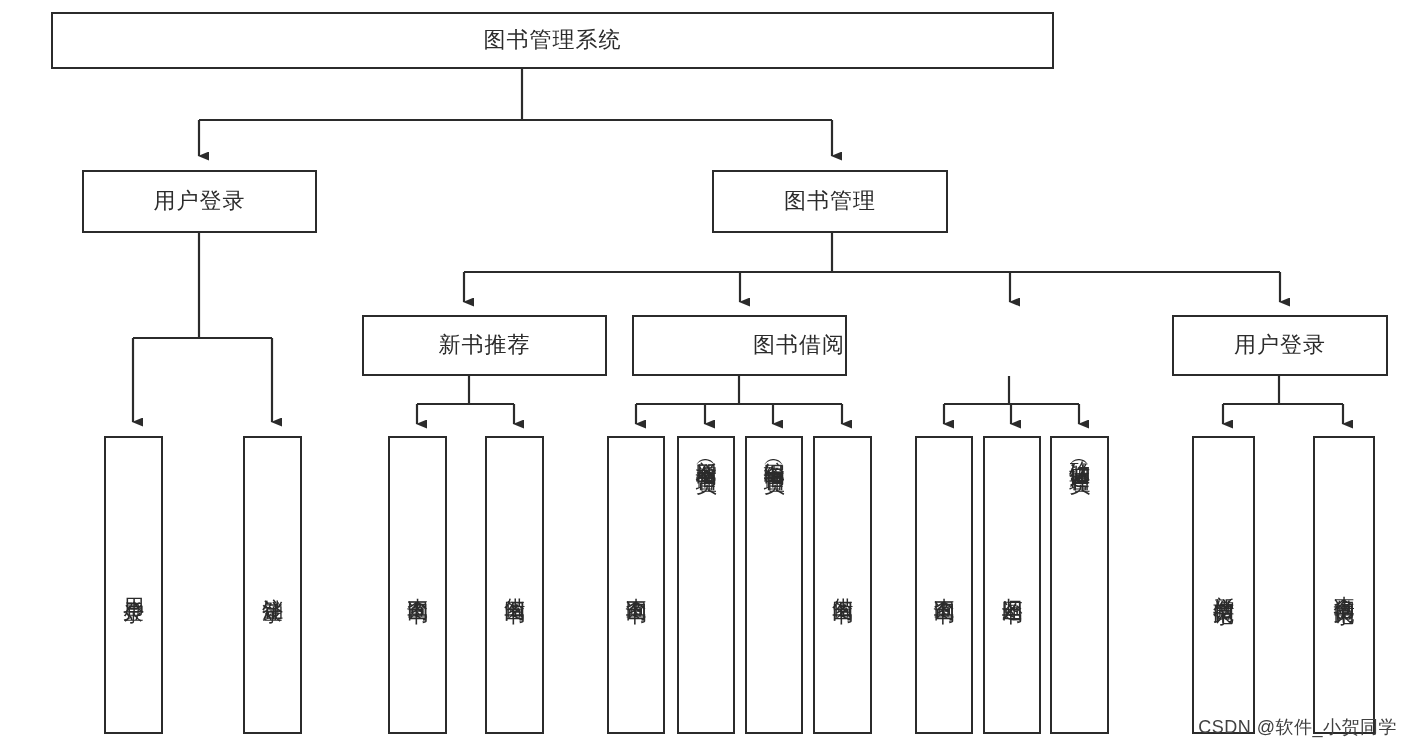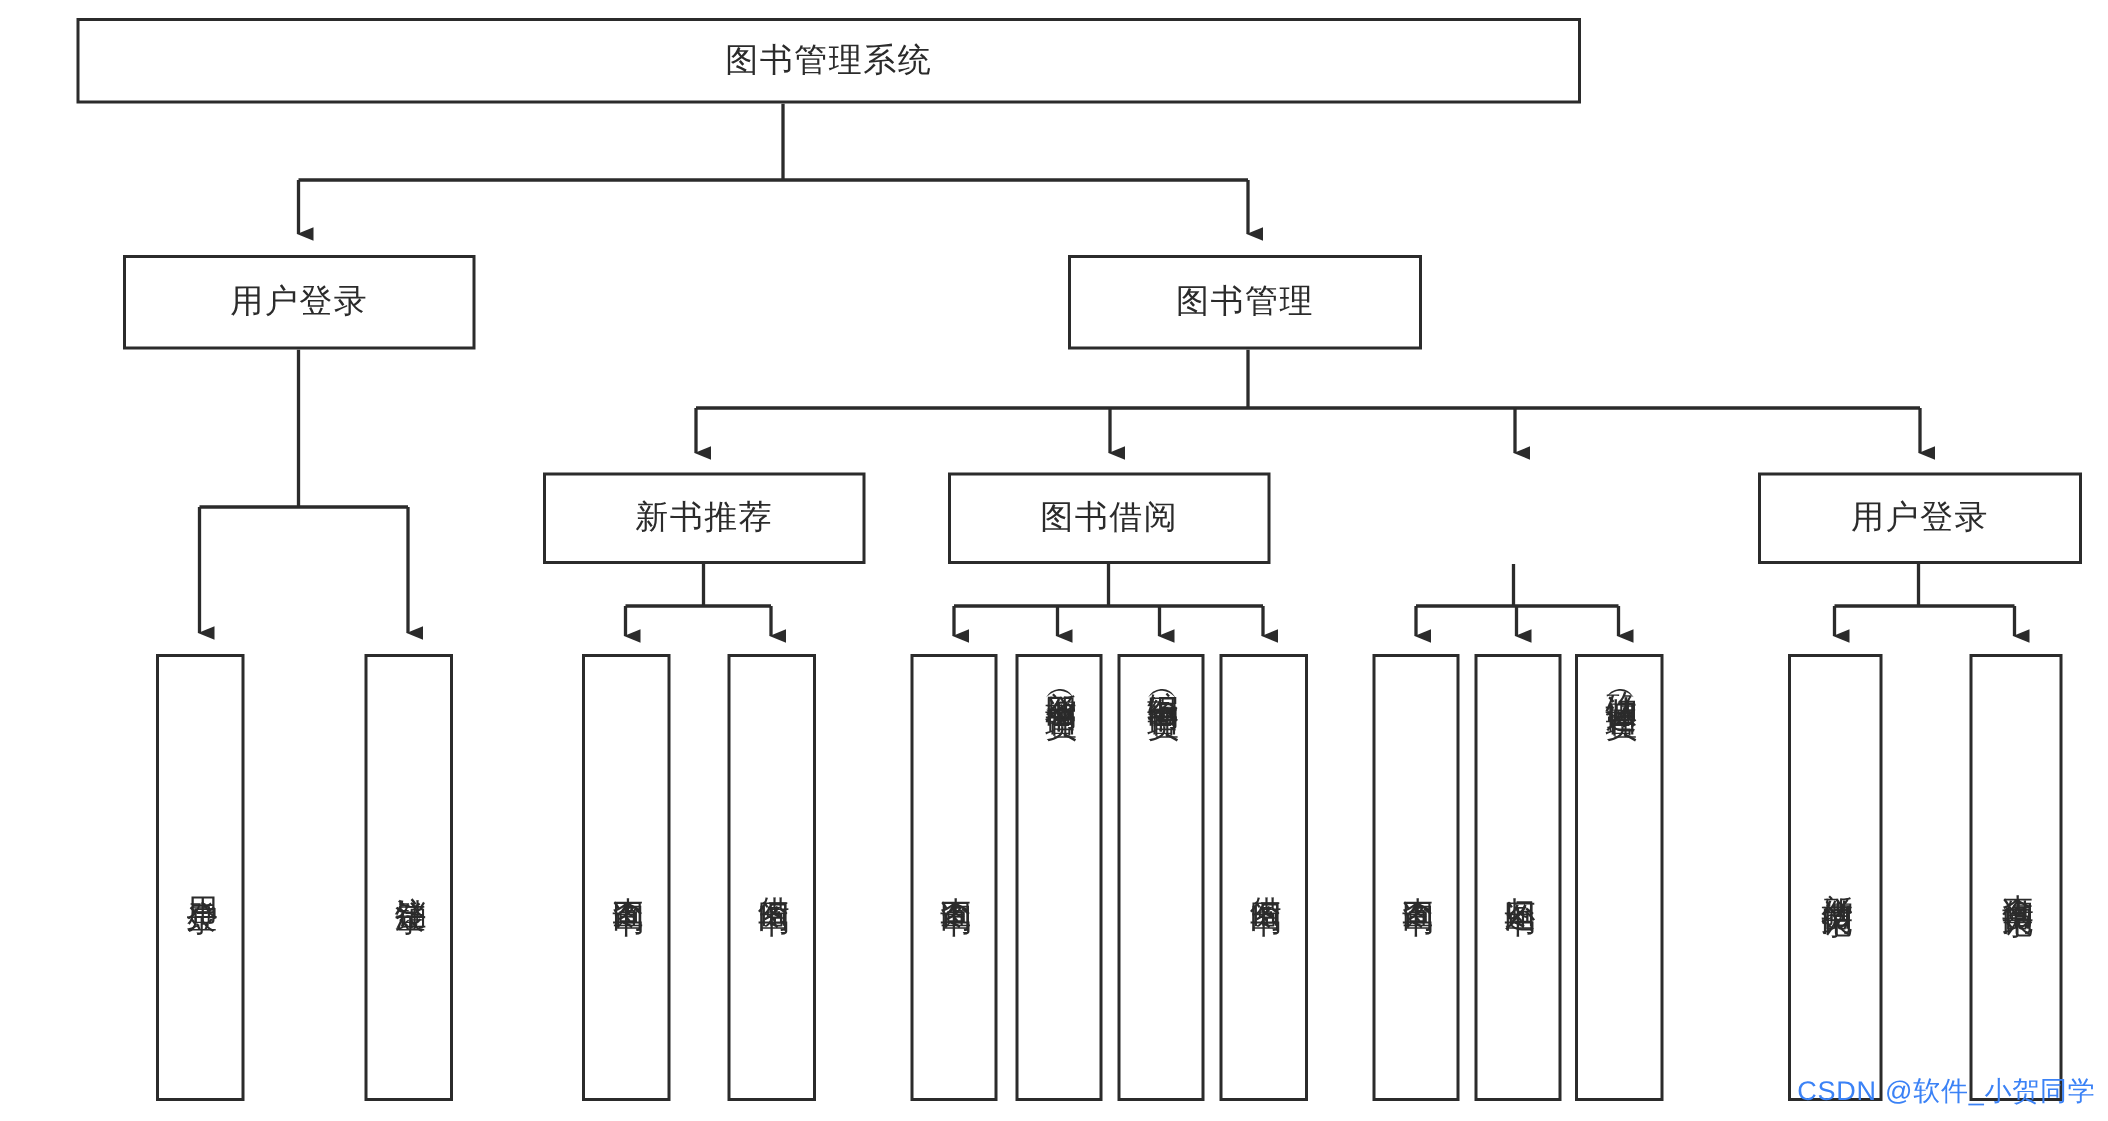--- a/index.html
+++ b/index.html
@@ -64,21 +64,21 @@
   .edge-line {
     stroke: #2b2b2b;
     stroke-width: 2.2;
     fill: none;
   }
   .watermark {
     position: absolute;
     right: 8px;
     bottom: 8px;
     font-size: 18px;
-    color: #3b82f6;
+    color: #404040;
     letter-spacing: 0.5px;
     white-space: nowrap;
   }
 </style>
 </head>
 <body>
 
 <div id="canvas">
 
   <svg class="edges" viewBox="0 0 1405 747">
@@ -134,25 +134,25 @@
   </div>
 
   <div class="node" style="left:82px; top:170px; width:235px; height:63px;">
     <span class="node-label">用户登录</span>
   </div>
 
   <div class="node" style="left:712px; top:170px; width:236px; height:63px;">
     <span class="node-label">图书管理</span>
   </div>
 
-  <div class="node" style="left:362px; top:315px; width:215px; height:61px;">
+  <div class="node" style="left:362px; top:315px; width:245px; height:61px;">
     <span class="node-label">新书推荐</span>
   </div>
 
-  <div class="node" style="left:632px; top:315px; width:215px; height:61px;">
+  <div class="node" style="left:632px; top:315px; width:215px; height:61px;justify-content:flex-end;">
     <span class="node-label">图书借阅</span>
   </div>
 
 
   <div class="node" style="left:1172px; top:315px; width:216px; height:61px;">
     <span class="node-label">用户登录</span>
   </div>
 
   <div class="node leaf centered" style="left:104px; top:436px; width:59px; height:298px;">
     <span class="leaf-label">用户登录</span>

